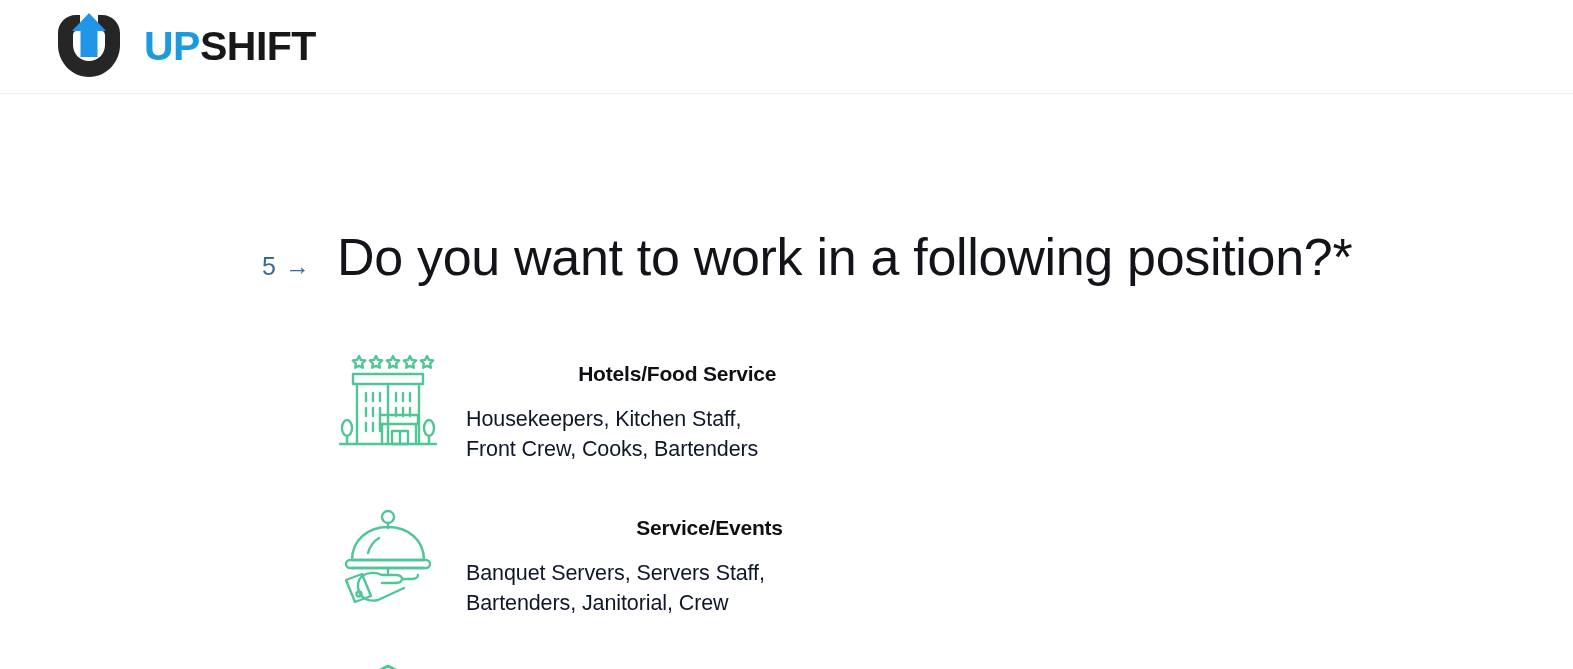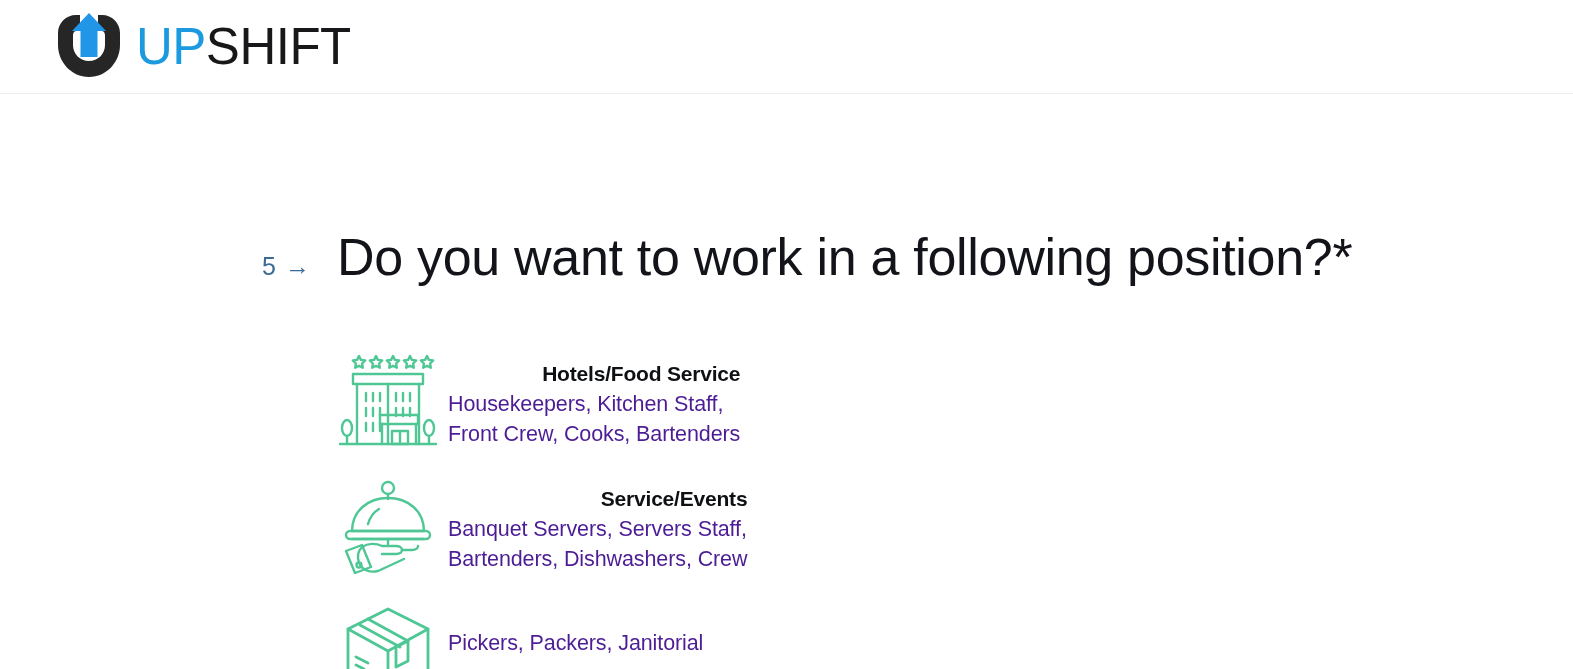--- a/index.html
+++ b/index.html
@@ -32,26 +32,27 @@
     gap: 10px;
     height: 80px;
   }
   .brand-mark {
     width: 74px;
     height: 74px;
     flex: none;
     display: block;
   }
   .brand-wordmark {
-    font-size: 51px;
-    font-weight: 400;
+    font-size: 41px;
+    font-weight: 700;
     letter-spacing: -0.5px;
     line-height: 1;
     white-space: nowrap;
     user-select: none;
+    margin-left: 8px;
   }
   .brand-wordmark .wm-up   { color: #1C9AE0; }
   .brand-wordmark .wm-shift{ color: #18181A; }
 
   
   .form-body {
     position: relative;
     height: 575px;
     background: #ffffff;
   }
@@ -114,23 +115,23 @@
     font-weight: 700;
     color: #0E1013;
     letter-spacing: -0.2px;
     line-height: 1.3;
     margin: 0 0 3px 0;
     text-align: right;
   }
   .option-desc {
     font-size: 21.5px;
     font-weight: 400;
-    color: #4c1d95;
+    color: #0f172a;
     line-height: 1.38;
-    margin: 0;
+    margin: 18px;
     letter-spacing: -0.1px;
   }
   .option-desc span { display: block; }
 
   
   .option-item.opt-hotels      { margin-bottom: 23px; }
   .option-item.opt-catering    { margin-bottom: 22px; }
   .option-item.opt-warehouse .option-text { padding-top: 28px; }
 </style>
 </head>
@@ -246,21 +247,21 @@
           <path d="M24 70 C20 74 19 80 21 86 C24 93 32 96 40 94 L66 82"></path>
 
           <path d="M8 74 L24 68 L33 90 L17 96 Z"></path>
           <circle cx="21" cy="88" r="2.5"></circle>
         </g>
       </svg>
       <div class="option-text">
         <p class="option-title">Service/Events</p>
         <p class="option-desc">
           <span>Banquet Servers, Servers Staff,</span>
-          <span>Bartenders, Dishwashers, Crew</span>
+          <span>Bartenders, Janitorial, Crew</span>
         </p>
       </div>
     </div>
 
     <div class="option-item opt-warehouse">
       <svg class="option-icon" viewBox="0 0 100 102" aria-hidden="true">
         <g fill="none" stroke="#4FC795" stroke-width="2.8" stroke-linecap="round" stroke-linejoin="round">
 
           <path d="M50 8 L90 28 L90 74 L50 96 L10 74 L10 28 Z"></path>
 

